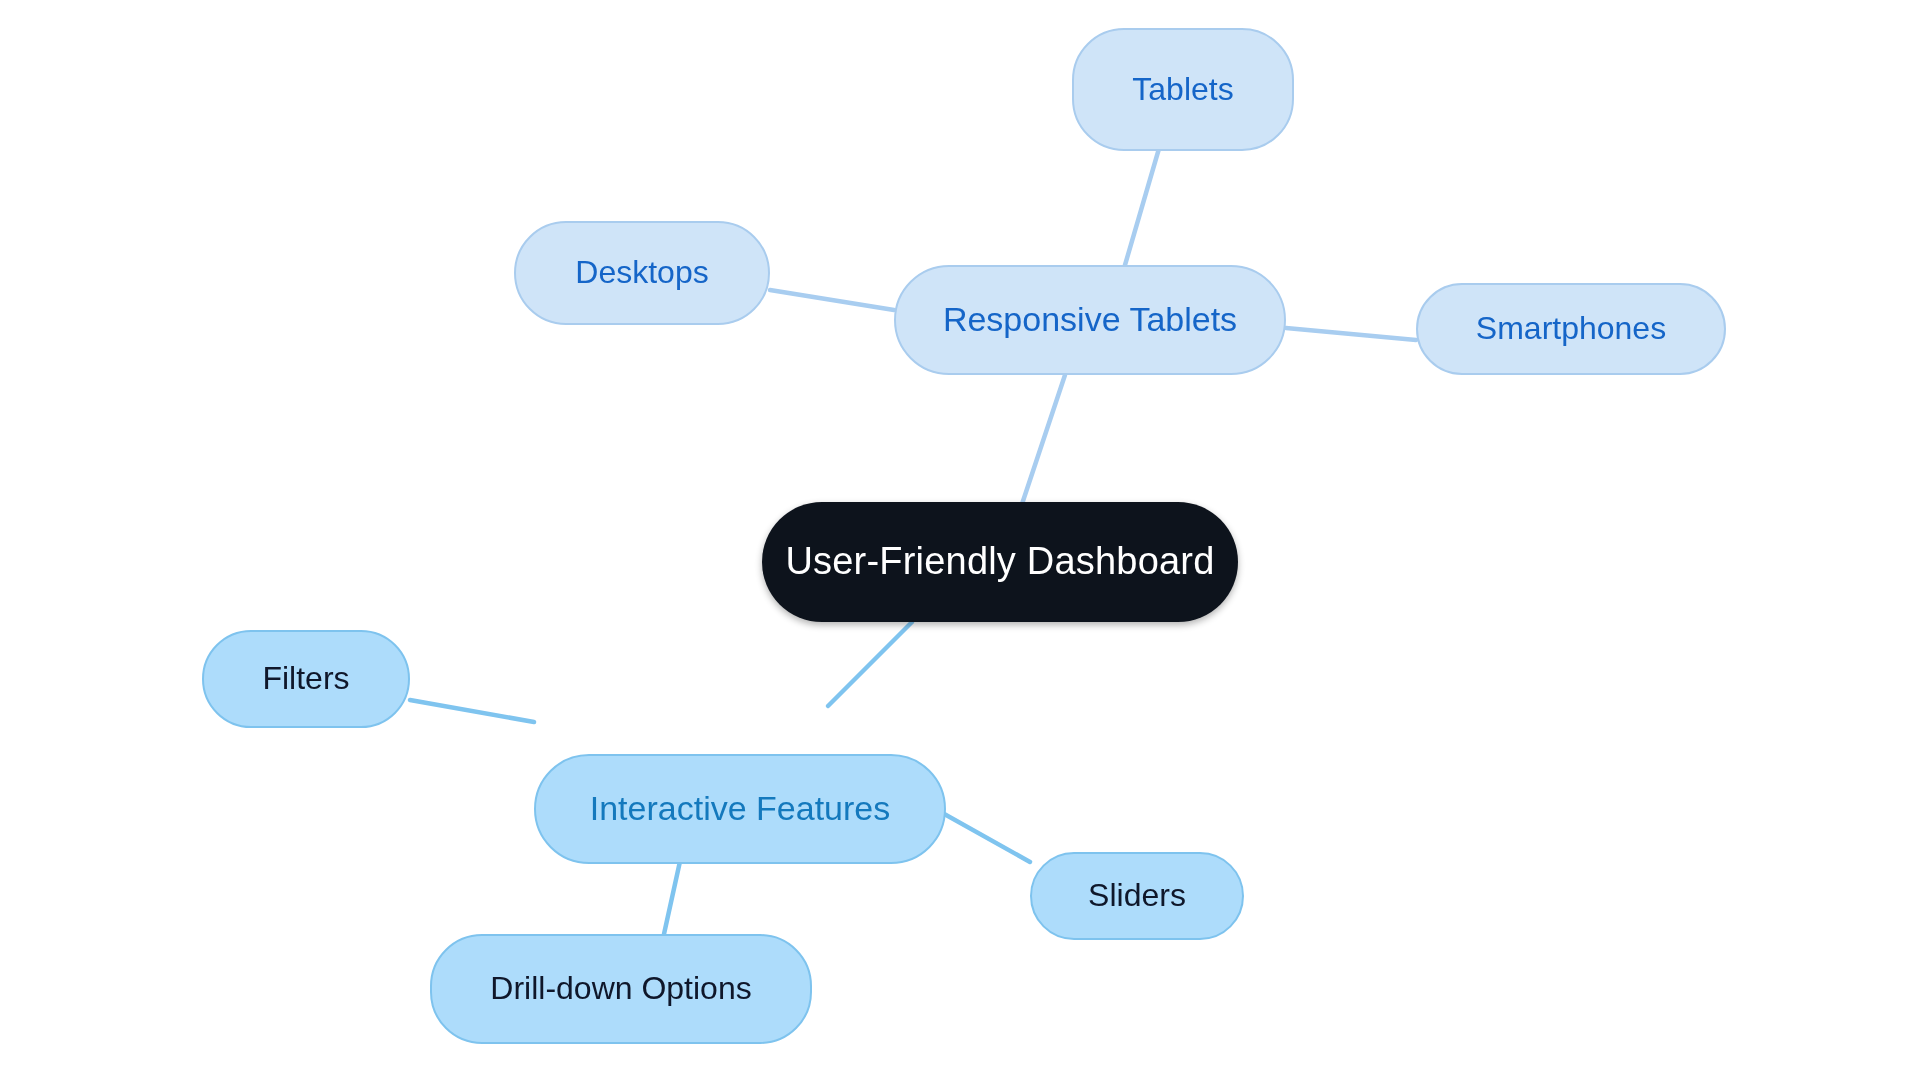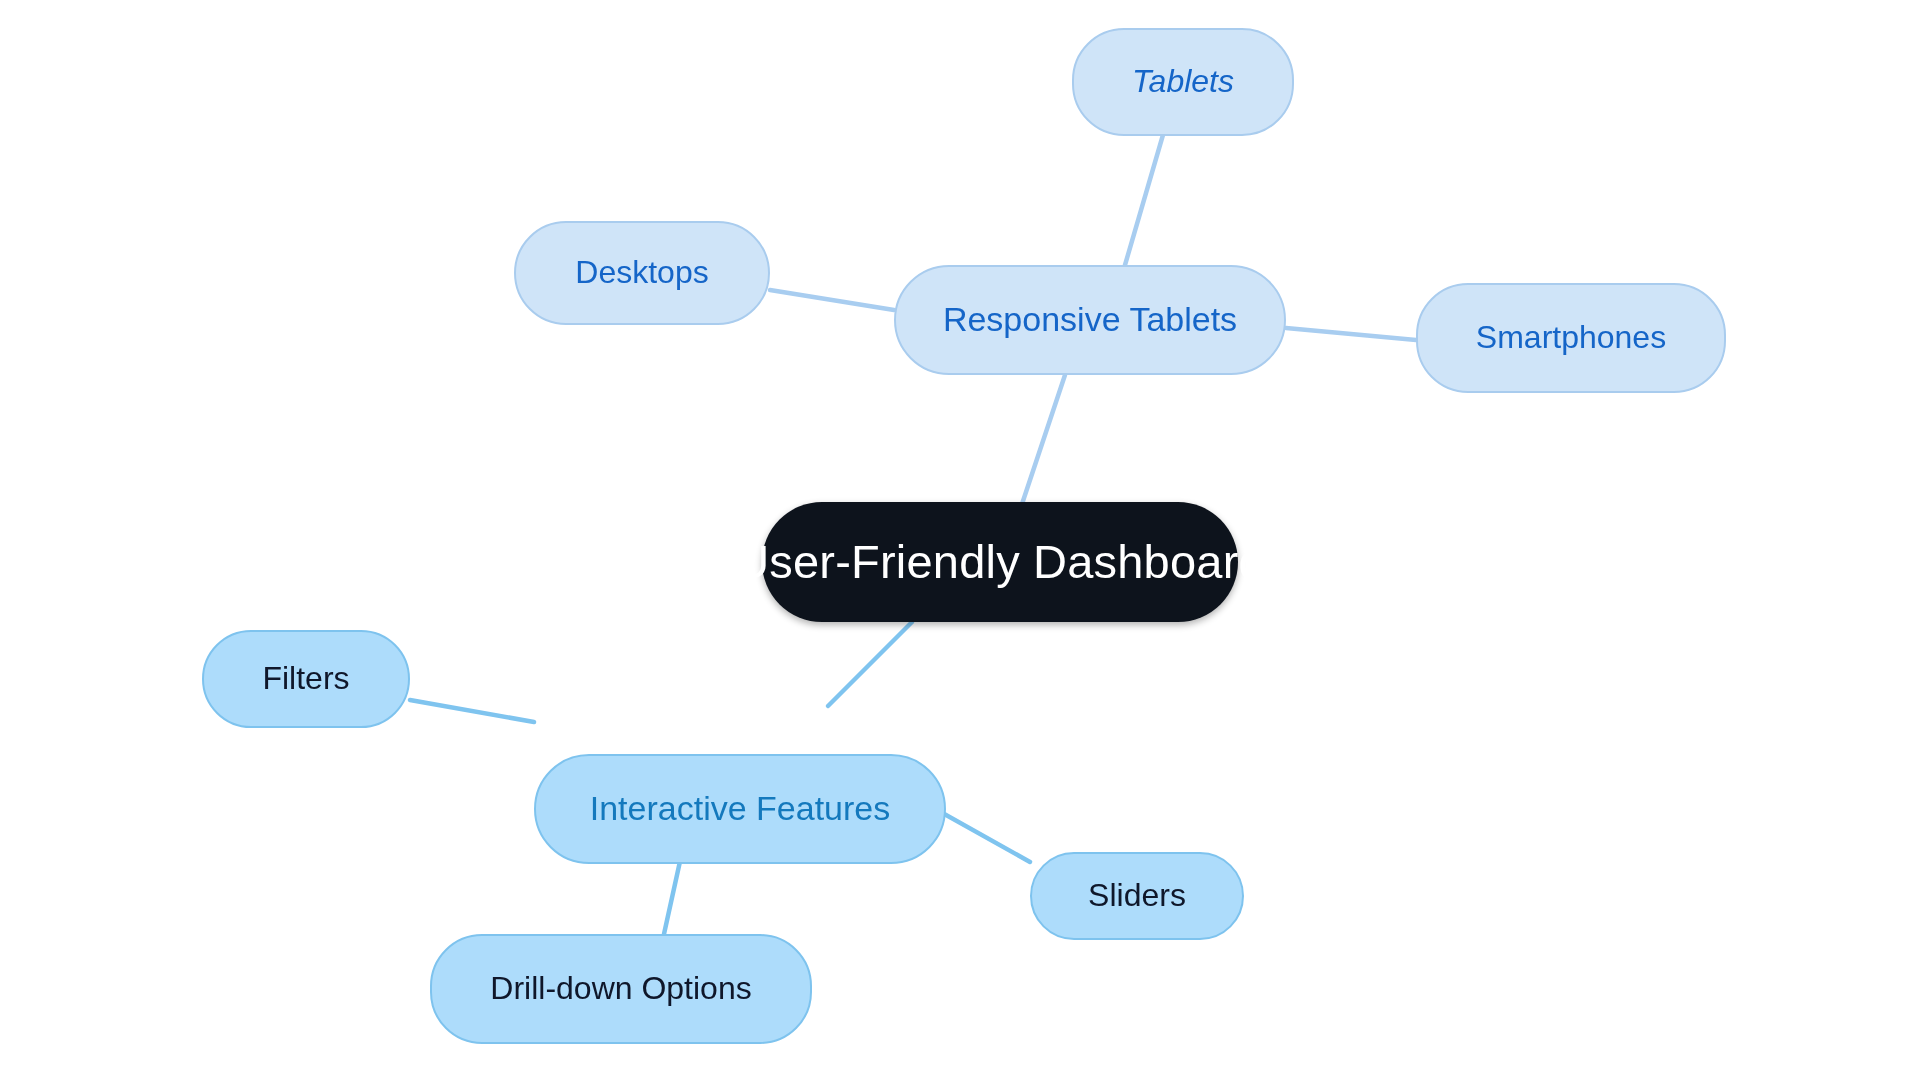--- a/index.html
+++ b/index.html
@@ -33,21 +33,21 @@
     align-items: center;
     justify-content: center;
     text-align: center;
     white-space: nowrap;
     line-height: 1.1;
   }
   .node-root {
     background: #0d131c;
     color: #ffffff;
     border-radius: 62px;
-    font-size: 47px;
+    font-size: 38px;
     font-weight: 400;
     letter-spacing: 0.2px;
     box-shadow: 0 3px 7px rgba(0,0,0,0.30);
   }
   .node-branch-a {
     background: #cfe4f8;
     border: 2px solid #a9ccee;
     color: #1565c8;
     border-radius: 58px;
     font-size: 34px;
@@ -90,27 +90,27 @@
       <line x1="690" y1="816" x2="664" y2="934" stroke="#7fc4ef" stroke-width="4.5" stroke-linecap="round" fill="none"></line>
     </svg>
 
   <div id="node-layer">
       <div class="node node-root" style="left: 762px; top: 502px; width: 476px; height: 120px;">
         <span>User-Friendly Dashboard</span>
       </div>
       <div class="node node-branch-a" style="left: 894px; top: 265px; width: 392px; height: 110px;">
         <span>Responsive Tablets</span>
       </div>
-      <div class="node node-leaf-a" style="left: 1072px; top: 28px; width: 222px; height: 108px; font-style: italic;">
+      <div class="node node-leaf-a" style="left: 1072px; top: 28px; width: 222px; height: 123px;">
         <span>Tablets</span>
       </div>
       <div class="node node-leaf-a" style="left: 514px; top: 221px; width: 256px; height: 104px;">
         <span>Desktops</span>
       </div>
-      <div class="node node-leaf-a" style="left: 1416px; top: 283px; width: 310px; height: 110px; justify-content: center;">
+      <div class="node node-leaf-a" style="left: 1416px; top: 283px; width: 310px; height: 92px; justify-content: center;">
         <span>Smartphones</span>
       </div>
       <div class="node node-branch-b" style="left: 534px; top: 706px; width: 412px; height: 110px; margin-top: 48px;">
         <span>Interactive Features</span>
       </div>
       <div class="node node-leaf-b" style="left: 202px; top: 630px; width: 208px; height: 98px;">
         <span>Filters</span>
       </div>
       <div class="node node-leaf-b" style="left: 1030px; top: 852px; width: 214px; height: 88px;">
         <span>Sliders</span>

